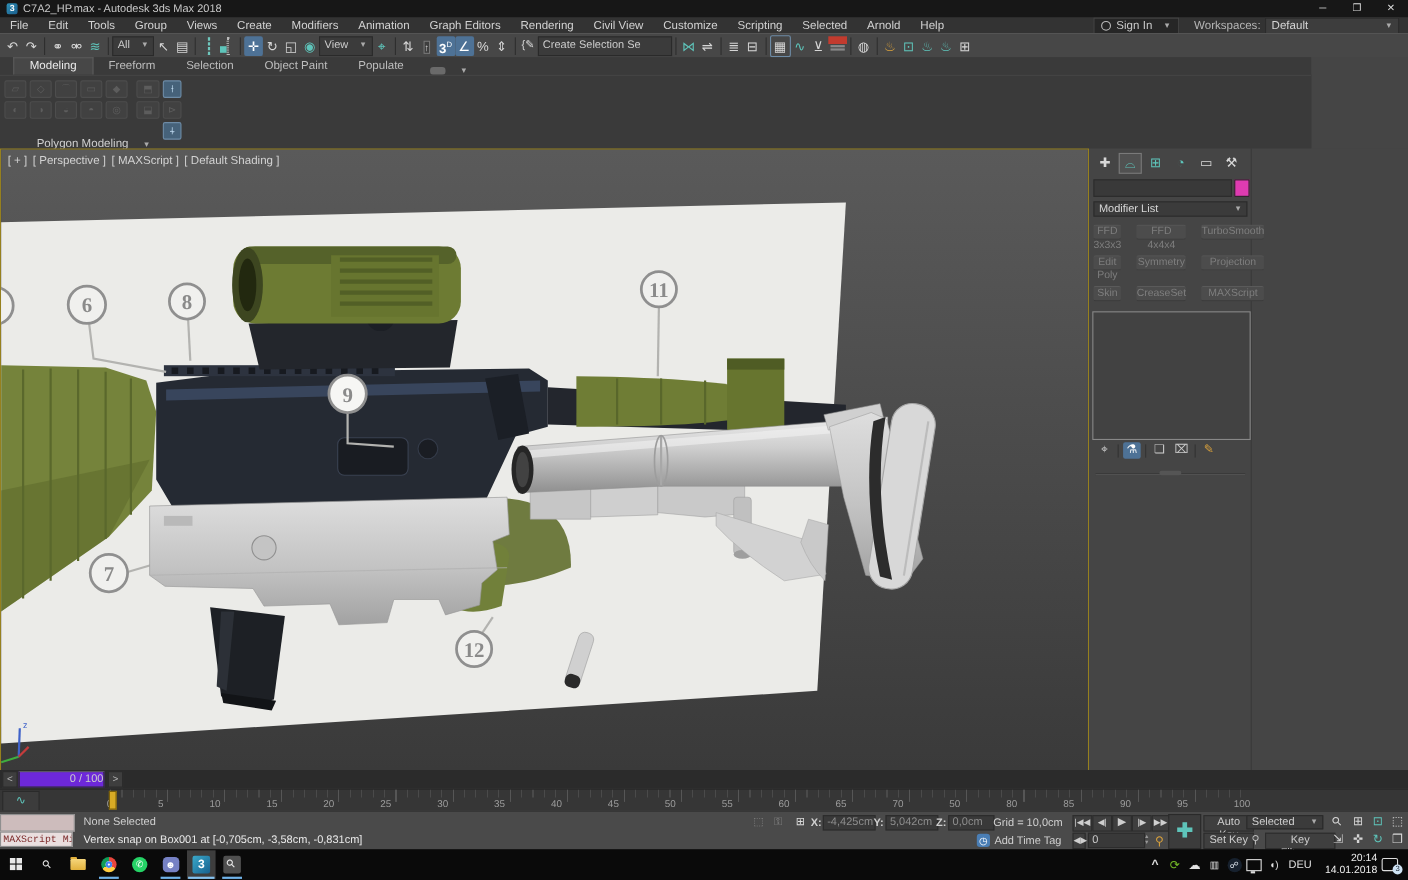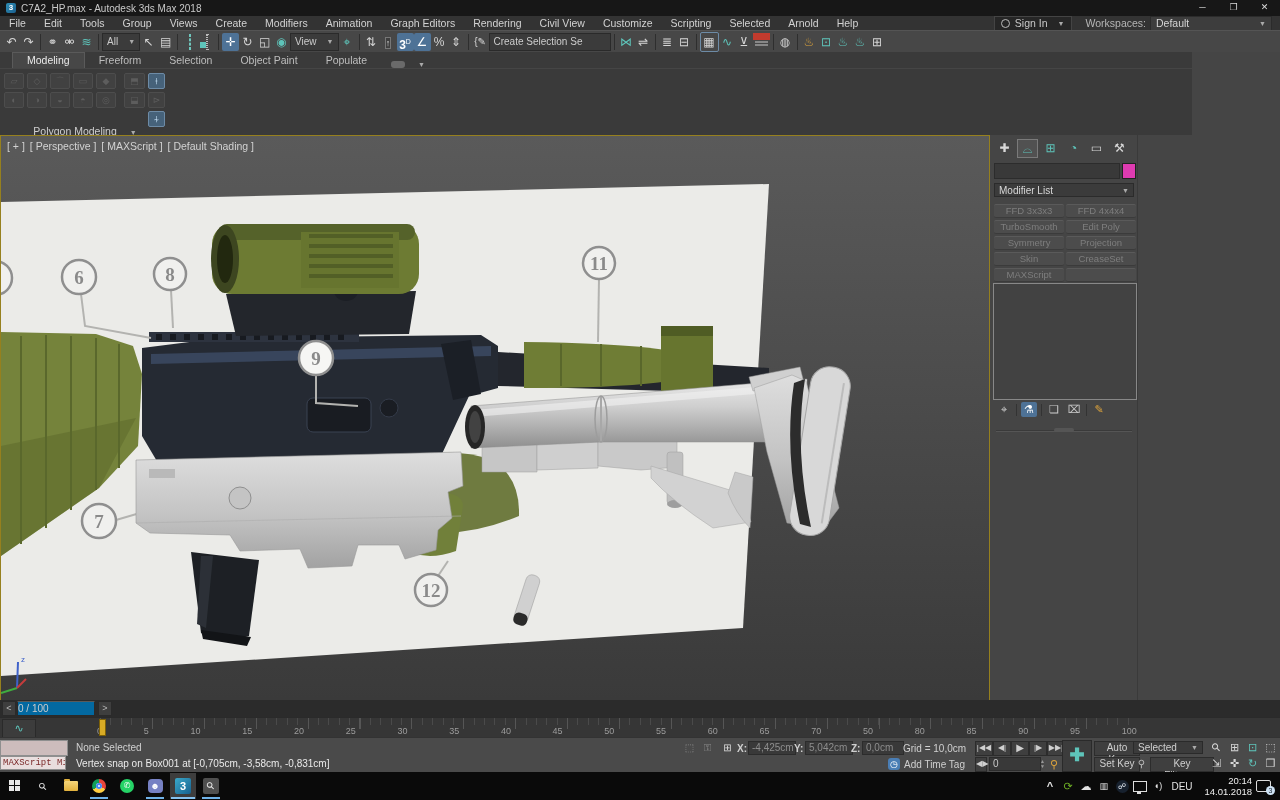--- a/index.html
+++ b/index.html
@@ -79,35 +79,35 @@
   .cpline{position:absolute;left:147px;top:0;width:1px;height:565px;background:#3a3a3a}
   .cptabs{position:absolute;left:4px;top:4px;display:flex;gap:2px}
   .cptab{width:21px;height:19px;text-align:center;line-height:19px;font-size:12px;color:#d8d8d8}
   .cptab.teal{color:#5ec4ba}
   .cptab.active{background:#515151;border:1px solid #7a7a7a;box-sizing:border-box}
   .cpname{position:absolute;left:4px;top:28px;width:124px;height:14px;background:#393939;border:1px solid #2c2c2c}
   .cpswatch{position:absolute;left:132px;top:28px;width:12px;height:14px;background:#df3bb1;border:1px solid #222}
   .cpmodlist{position:absolute;left:4px;top:48px;width:140px;height:14px;background:#3b3b3b;border:1px solid #2b2b2b;
              display:flex;align-items:center;padding:0 4px;box-sizing:border-box;color:#d8d8d8}
   .cpmodlist .caret{margin-left:auto}
-  .modgrid{position:absolute;left:4px;top:69px;width:142px;display:grid;grid-template-columns:1fr 1fr;gap:2px}
+  .modgrid{position:absolute;left:4px;top:69px;width:142px;display:grid;grid-template-columns:1fr 1fr 1fr;gap:14px}
   .modbtn{height:12px;background:#4c4c4c;border-radius:2px;font-size:9.5px;color:#7e7e7e;text-align:center;line-height:12px;
           border-top:1px solid #5a5a5a;border-bottom:1px solid #3b3b3b}
   .stackbox{position:absolute;left:3px;top:148px;width:142px;height:115px;background:#424242;border:1px solid #888}
   .stackicons{position:absolute;left:6px;top:267px;display:flex;align-items:center;gap:4px;font-size:11px;color:#c9c9c9}
   .sic{width:16px;height:15px;text-align:center;line-height:15px;border-radius:2px}
   .sic.act{background:#4e7296;color:#fff}
   .ssep{width:1px;height:12px;background:#333}
   .cpdivider{position:absolute;left:6px;top:295px;width:136px;height:1px;background:#3a3a3a;border-bottom:1px solid #555}
   .cpgrip{position:absolute;left:64px;top:293px;width:20px;height:4px;background:#555;border-radius:2px}
 
   
   .timeslider{left:0;top:700px;width:1280px;height:17px;background:#2b2b2b;display:flex;align-items:center}
   .tsarrow{width:12px;height:13px;background:#3e3e3e;border:1px solid #2a2a2a;color:#b9b9b9;text-align:center;line-height:12px;font-size:9px;margin-left:2px}
-  .tsbox{width:76px;height:13px;background:#0369a1;border:1px solid #2a2a2a;border-top-color:#5a5a5a;color:#ccc;text-align:left;line-height:13px;margin:14px 1px}
+  .tsbox{width:76px;height:13px;background:#6d28d9;border:1px solid #2a2a2a;border-top-color:#5a5a5a;color:#ccc;text-align:right;line-height:13px;margin:14px 1px}
   .ruler{left:0;top:717px;width:1280px;height:20px;background:#363636;border-top:1px solid #2a2a2a}
   .rulerticks{position:absolute;left:100px;top:0;width:1038px;height:7px;
       background:repeating-linear-gradient(90deg,#4a4a4a 0 1px,transparent 1px 10.38px)}
   .rulerticks5{position:absolute;left:100px;top:0;width:1038px;height:11px;
       background:repeating-linear-gradient(90deg,#565656 0 1px,transparent 1px 51.9px)}
   .rlabels{position:absolute;left:97px;top:8px;width:1040px;display:flex;justify-content:space-between;
            font-size:9px;color:#9c9c9c}
   .tmarker{position:absolute;left:99px;top:1px;width:7px;height:17px;background:#d8ab25;border:1px solid #7c6008;box-sizing:border-box}
   .curvebtn{position:absolute;left:2px;top:1px;width:32px;height:17px;background:#3c3c3c;border:1px solid #2a2a2a;
             color:#5ec4ba;text-align:center;line-height:16px;font-size:11px}

